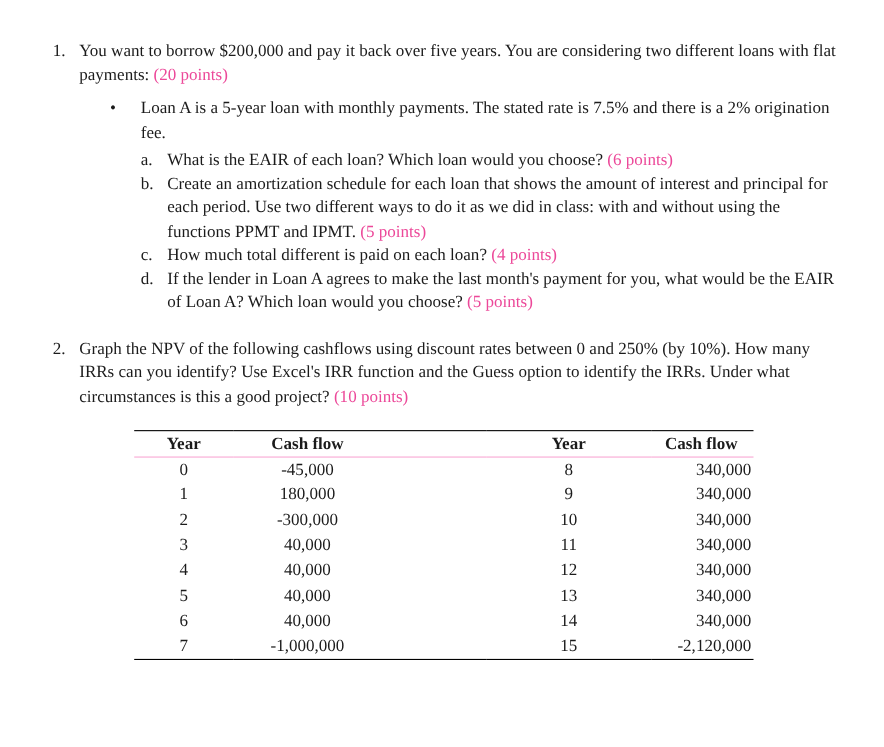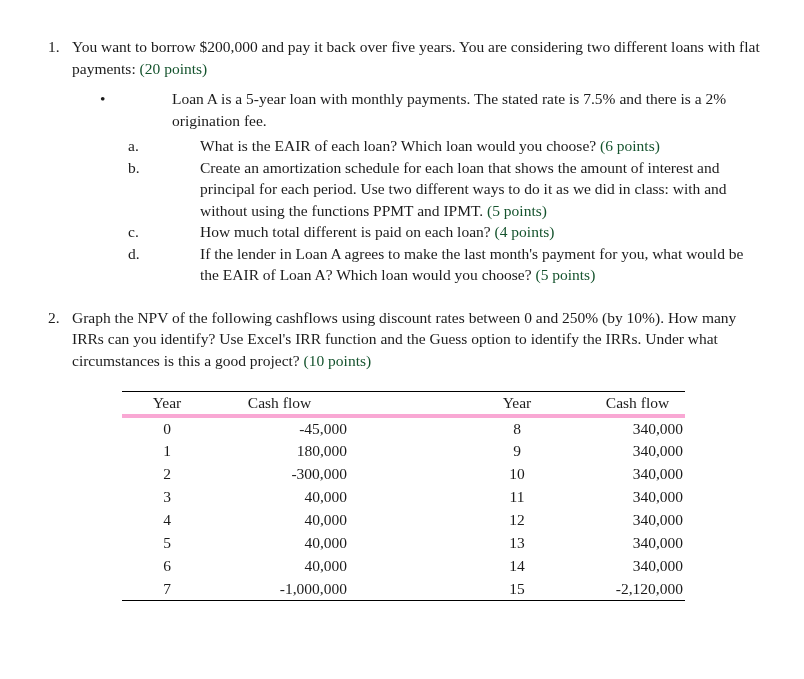--- a/index.html
+++ b/index.html
@@ -11,57 +11,57 @@
     font-size: 15.5px;
     line-height: 21.5px;
     overflow: hidden;
   }
   .page { padding: 36px 42px 0 48px; width: 804px; height: 679px; }
 
   .q { display: flex; }
   .qnum { flex: 0 0 24px; }
   .qbody { flex: 1; }
 
-  .points { color: #14532d; }
+  .points { color: #ec4899; }
 
   .bullets { margin-top: 9px; }
-  .bullet { display: flex; gap: 44px; }
+  .bullet { display: flex; }
   .bullet-marker { flex: 0 0 28px; margin-left: 28px; }
   .bullet-marker::before { content: "\2022"; }
   .bullet-text { flex: 1; }
 
   .subitems { margin-top: 4px; }
   .subitem { display: flex; margin-left: 56px; }
   .subitem-label { flex: 0 0 24px; }
-  .subitem-text { flex: 1; margin-left: 48px; }
+  .subitem-text { flex: 1; }
 
   .q2 { margin-top: 21px; }
 
   table.cftable {
     border-collapse: collapse;
     table-layout: fixed;
     width: 563px;
     margin: 20px 0 0 50px;
   }
   .cftable th, .cftable td {
     padding: 0;
     height: 23px;
     vertical-align: middle;
     font-weight: normal;
   }
   .cftable thead th {
-    font-weight: normal;
+    font-weight: bold;
     height: 24px;
     border-top: 1px solid #000000;
-    border-bottom: 4px solid #f9a8d4;
+    border-bottom: 1px solid #f9a8d4;
   }
   .cftable tbody tr:last-child td { border-bottom: 1px solid #000000; }
 
   .col-year1 { width: 90px; text-align: center; }
-  .col-cf1   { width: 230px; text-align: right; padding-right: 95px !important; }
+  .col-cf1   { width: 230px; text-align: center; padding-right: 95px !important; }
   th.col-cf1 { text-align: center; }
   .col-year2 { width: 150px; text-align: center; }
   .col-cf2   { width: 93px; text-align: right; padding-right: 2px !important; }
   th.col-cf2 { text-align: center; }
 </style>
 </head>
 <body>
 
 <div class="page">
 

